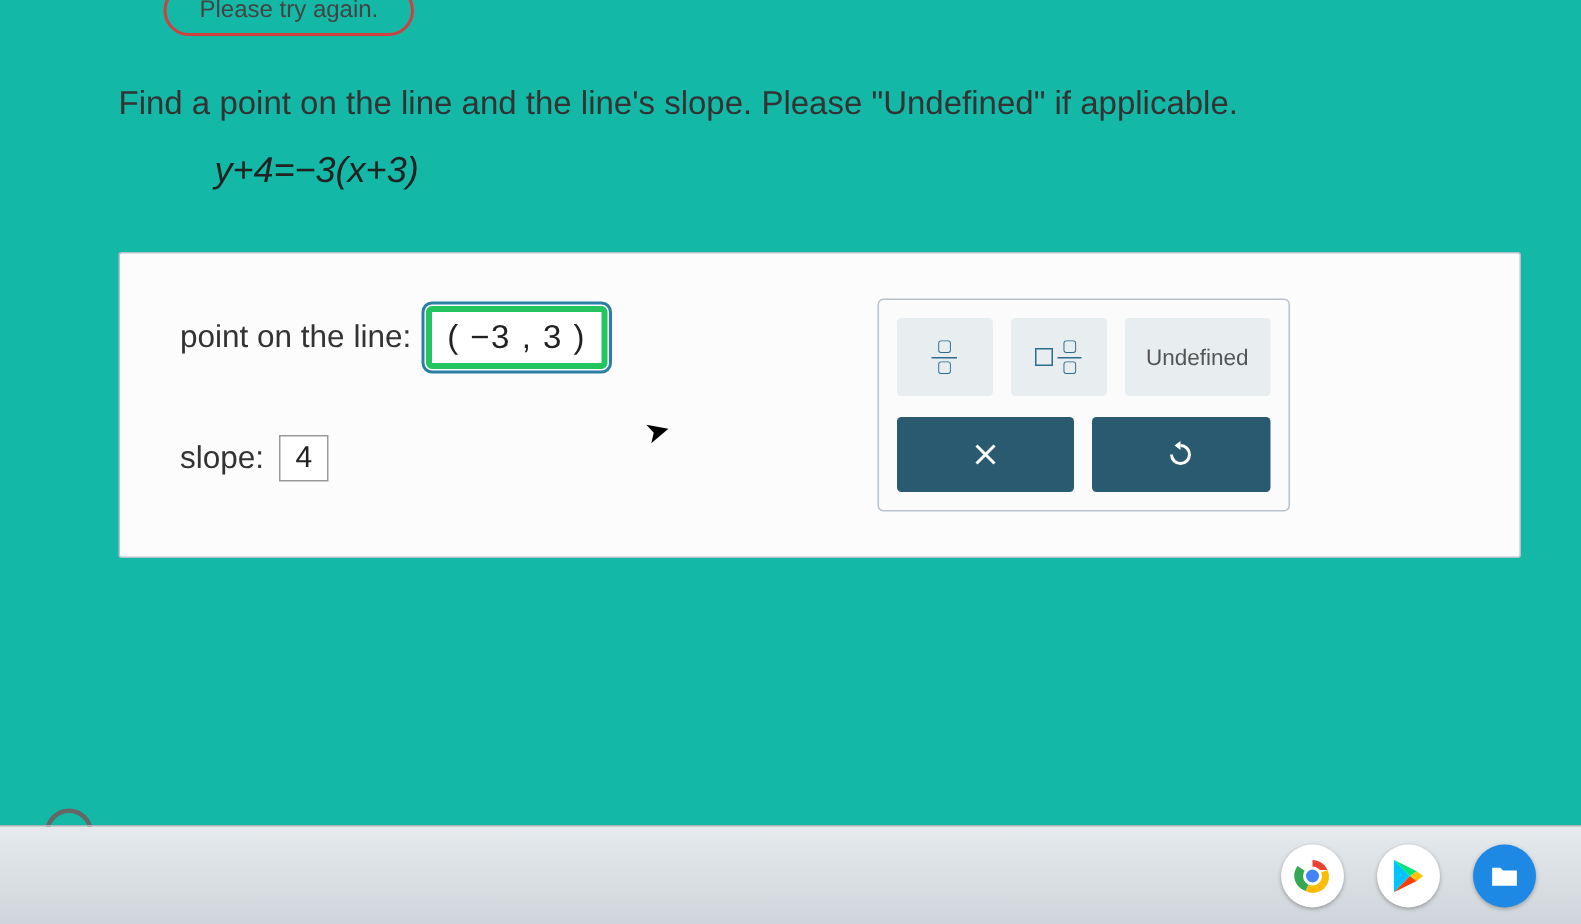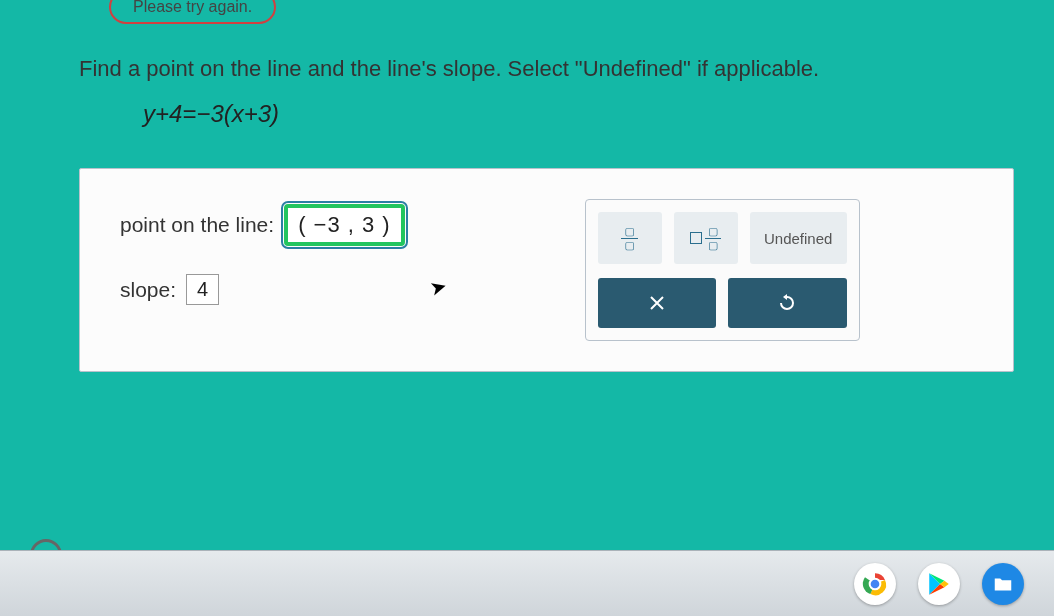--- a/index.html
+++ b/index.html
@@ -47,21 +47,21 @@
       border-radius: 2px;
       padding: 30px 30px 30px 40px;
       background: #fcfcfc;
       display: flex;
       align-items: flex-start;
       gap: 180px;
     }
     .inputs-col {
       display: flex;
       flex-direction: column;
-      gap: 28px;
+      gap: 44px;
       padding-top: 5px;
     }
     .input-row {
       display: flex;
       align-items: center;
       gap: 10px;
       font-size: 21px;
       color: #333;
     }
     .point-input {
@@ -195,21 +195,21 @@
     }
   </style>
 </head>
 <body>
 
 <div class="page">
   <div class="feedback-pill">
     <span>Please try again.</span>
   </div>
 
-  <div class="instruction">Find a point on the line and the line's slope. Select "Undefined" if applicable.</div>
+  <div class="instruction">Find a point on the line and the line's slope. Please "Undefined" if applicable.</div>
 
   <div class="equation">y+4=−3(x+3)</div>
 
   <div class="answer-box">
     <div class="inputs-col">
       <div class="input-row">
         <span>point on the line:</span>
         <span class="point-input">( −3 , 3 )</span>
       </div>
       <div class="input-row">

